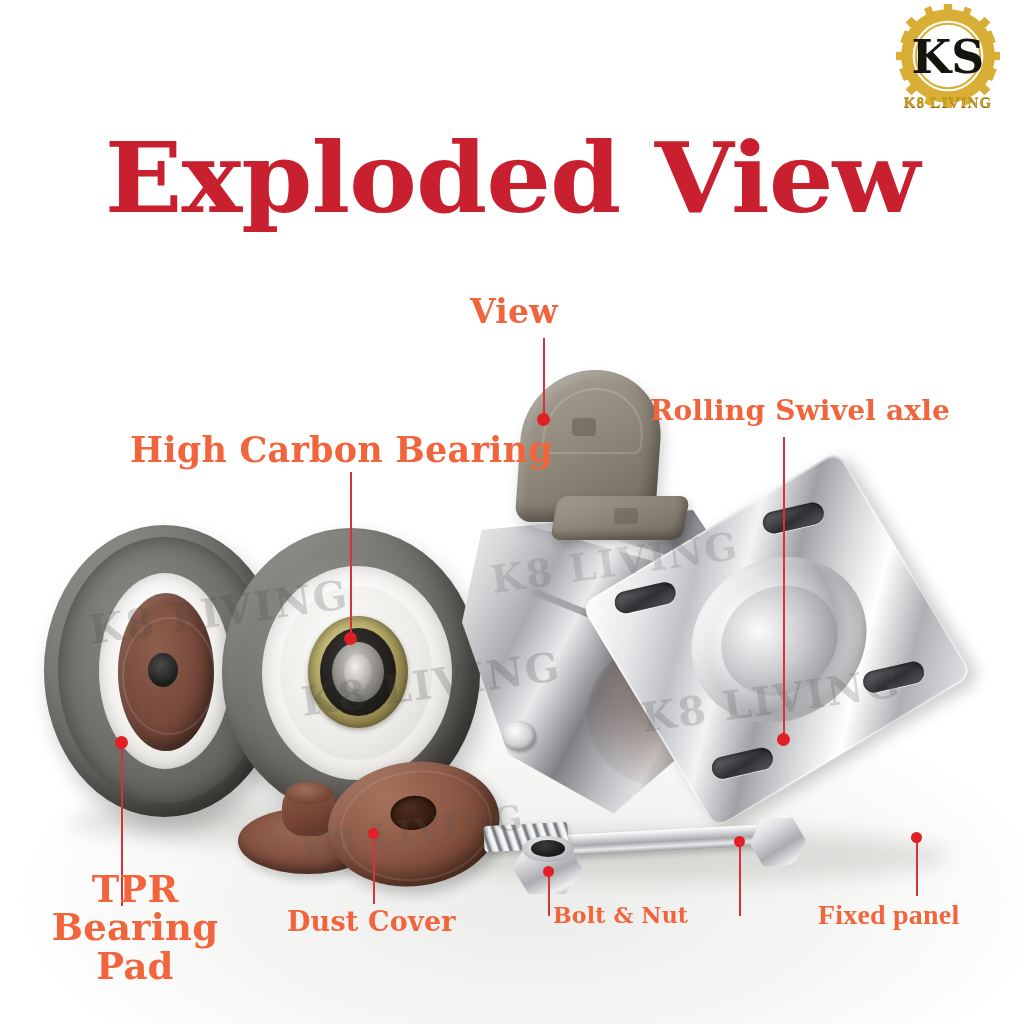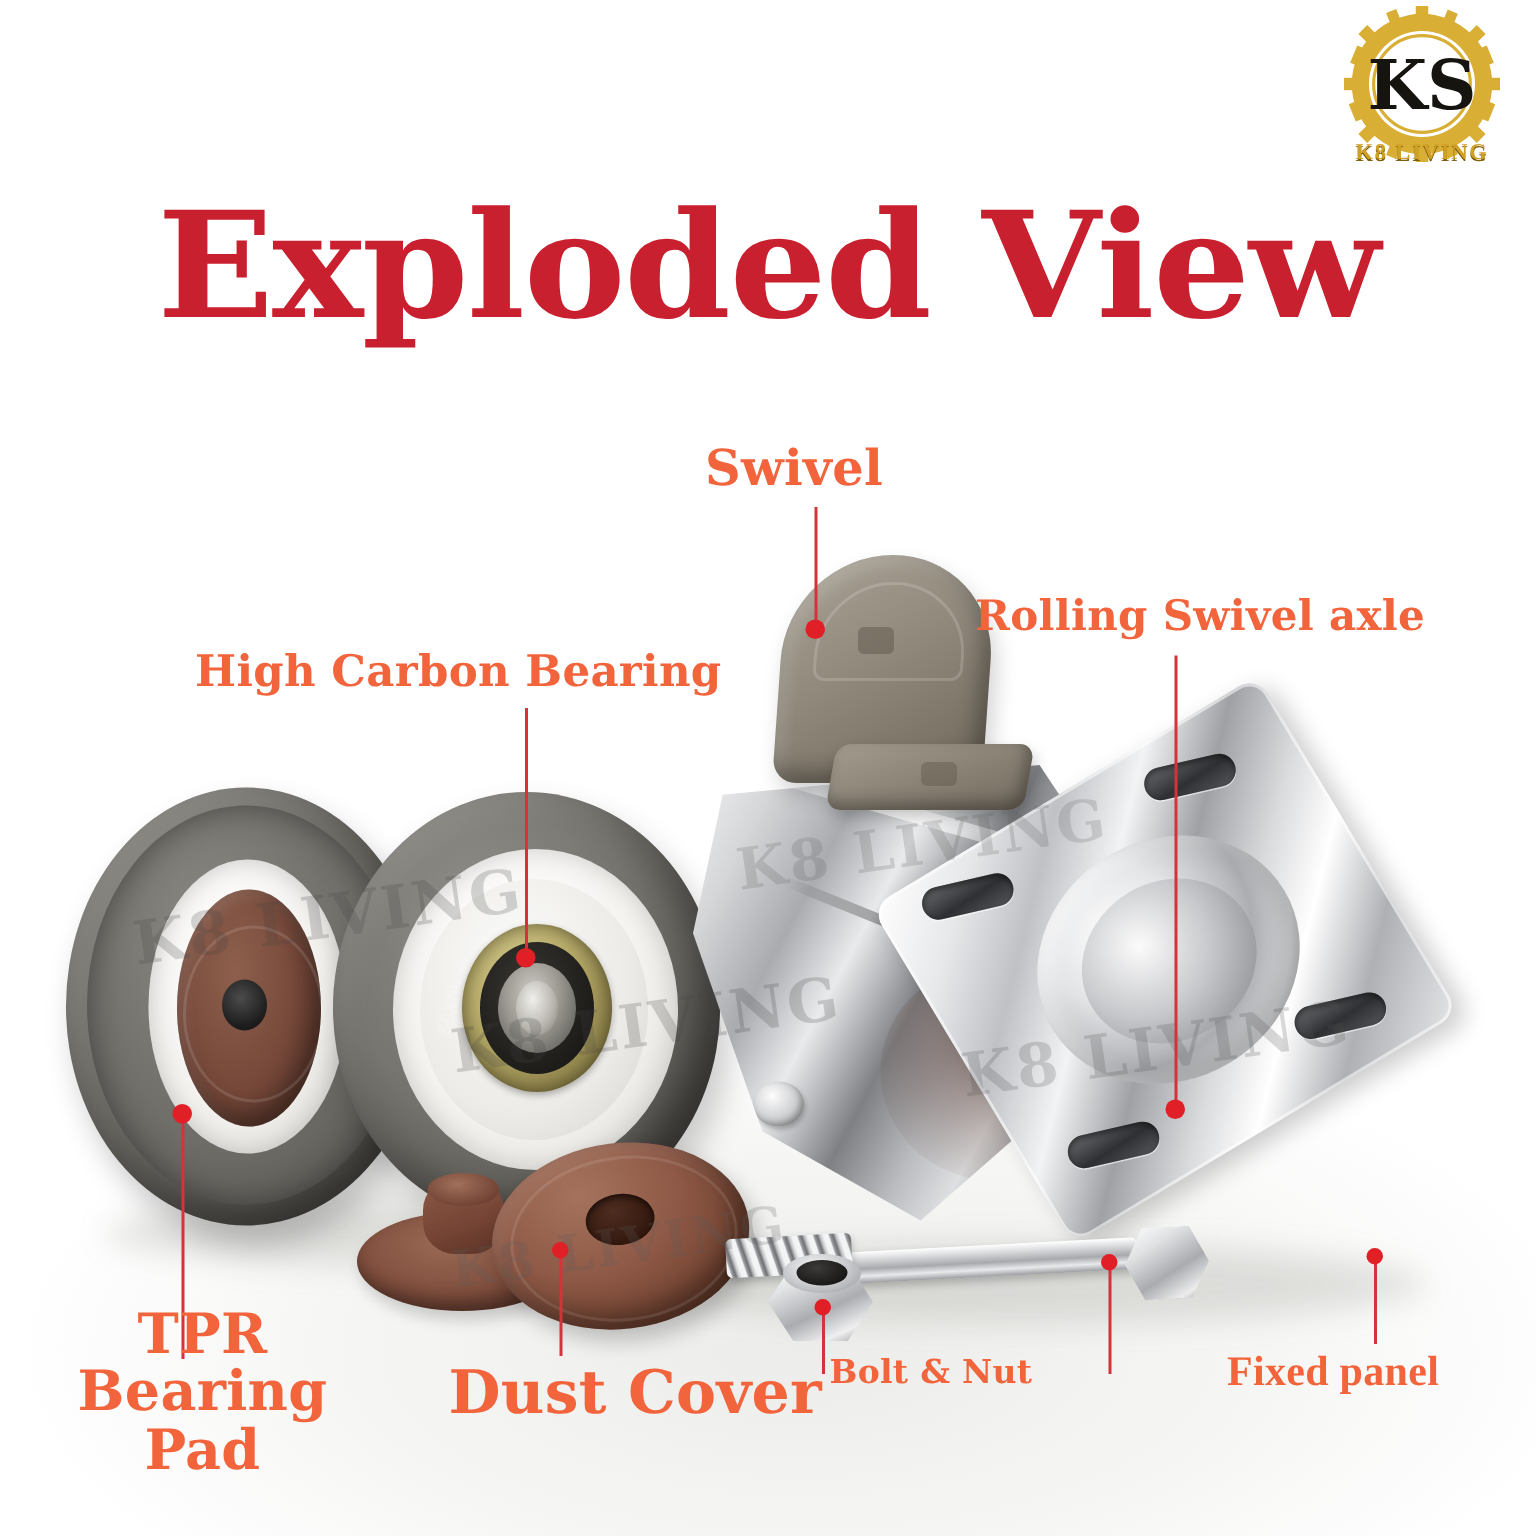--- a/index.html
+++ b/index.html
@@ -47,23 +47,23 @@
     font-weight:bold;
     color:#f2653c;
     white-space:nowrap;
     line-height:1.04;
     letter-spacing:0.2px;
   }
   .lbl.two{white-space:normal;text-align:center;}
 
   #lbl-brake{left:470px;top:295px;font-size:33px;}
   #lbl-swivel{left:650px;top:396px;font-size:28px;}
-  #lbl-bearing{left:130px;top:432px;font-size:29px;}
+  #lbl-bearing{left:130px;top:432px;font-size:35px;}
   #lbl-tpr{left:10px;top:870px;font-size:37px;width:250px;}
-  #lbl-dust{left:287px;top:908px;font-size:40px;margin-left:12px;}
+  #lbl-dust{left:287px;top:908px;font-size:27px;}
   #lbl-bolt{left:553px;top:904px;font-size:22px;}
   #lbl-panel{left:818px;top:900px;font-size:28px;font-family:Liberation Serif, serif;}
 
   
   .leader{position:absolute;background:#d4333a;width:2px;}
   .dot{position:absolute;width:13px;height:13px;border-radius:50%;background:#e01f26;}
   .dot.small{width:11px;height:11px;}
 
   
   .part{position:absolute;}
@@ -455,21 +455,21 @@
 
   <div class="leader" style="left:739px;top:844px;height:72px;"></div>
   <div class="dot small" style="left:734px;top:836px;"></div>
 
   <div class="leader" style="left:548px;top:874px;height:42px;"></div>
   <div class="dot small" style="left:543px;top:866px;"></div>
 
   <div class="leader" style="left:916px;top:840px;height:56px;"></div>
   <div class="dot small" style="left:911px;top:832px;"></div>
 
-  <div class="lbl" id="lbl-brake">Swivel</div>
+  <div class="lbl" id="lbl-brake">View</div>
 
   <div class="lbl" id="lbl-swivel">Rolling Swivel axle</div>
 
   <div class="lbl" id="lbl-bearing">High Carbon Bearing</div>
 
   <div class="lbl two" id="lbl-tpr">
     <div>TPR</div>
     <div>Bearing Pad</div>
   </div>
 

